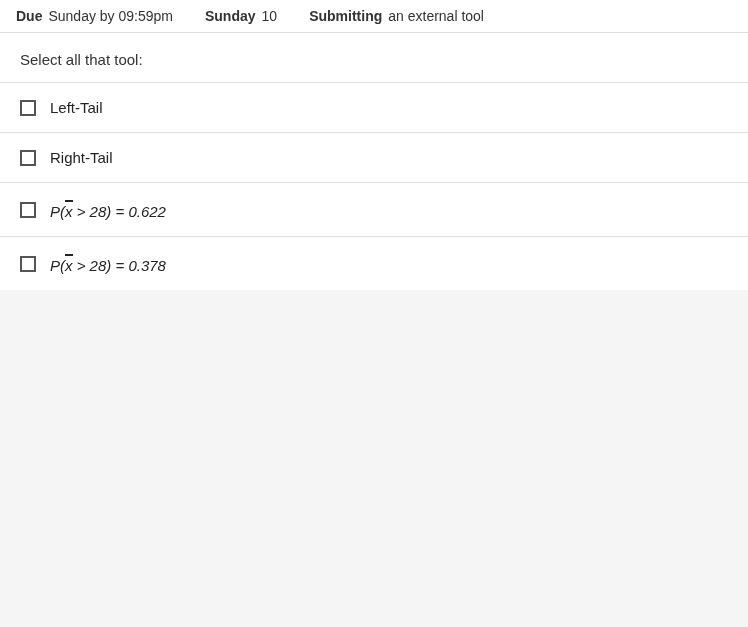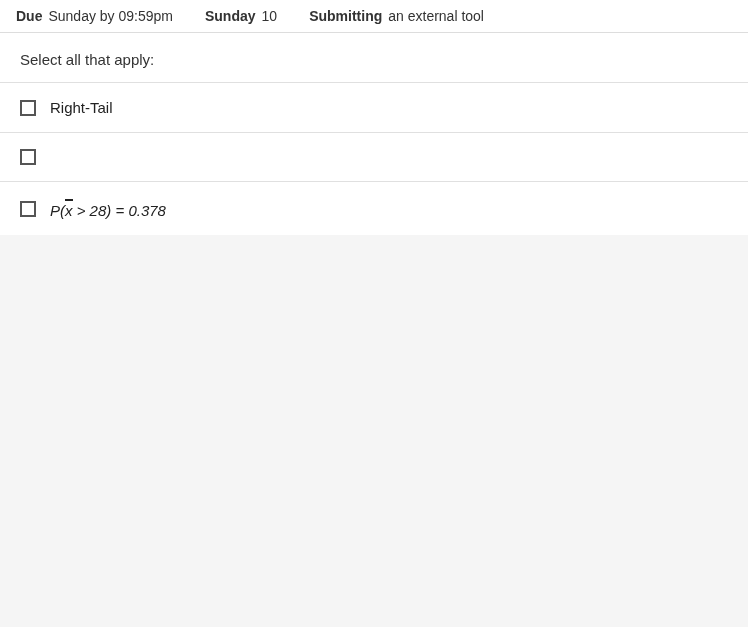--- a/index.html
+++ b/index.html
@@ -118,33 +118,38 @@
   </div>
   <div class="header-item">
     <span class="header-label">Submitting</span>
     <span class="header-value">an external tool</span>
   </div>
 </div>
 
 <div class="content-area">
 
   <div class="question-instruction">
-    <span>Select all that apply:</span>
+    <span>Select all that tool:</span>
   </div>
 
+  <div class="option-row">
+    <span class="checkbox-box"></span>
+    <span class="option-label">Left-Tail</span>
+  </div>
 
   <div class="option-row">
     <span class="checkbox-box"></span>
     <span class="option-label">Right-Tail</span>
   </div>
 
 
 
   <div class="option-row">
     <span class="checkbox-box"></span>
+    <span class="option-label"><span class="math"><em>P</em>(<span class="x-bar" style="padding-top:4px;"><em>x</em></span> &gt; 28) = 0.622</span></span>
   </div>
 
 
   <div class="option-row">
     <span class="checkbox-box"></span>
     <span class="option-label"><span class="math"><em>P</em>(<span class="x-bar" style="padding-top:4px;"><em>x</em></span> &gt; 28) = 0.378</span></span>
   </div>
 
 </div>
 

